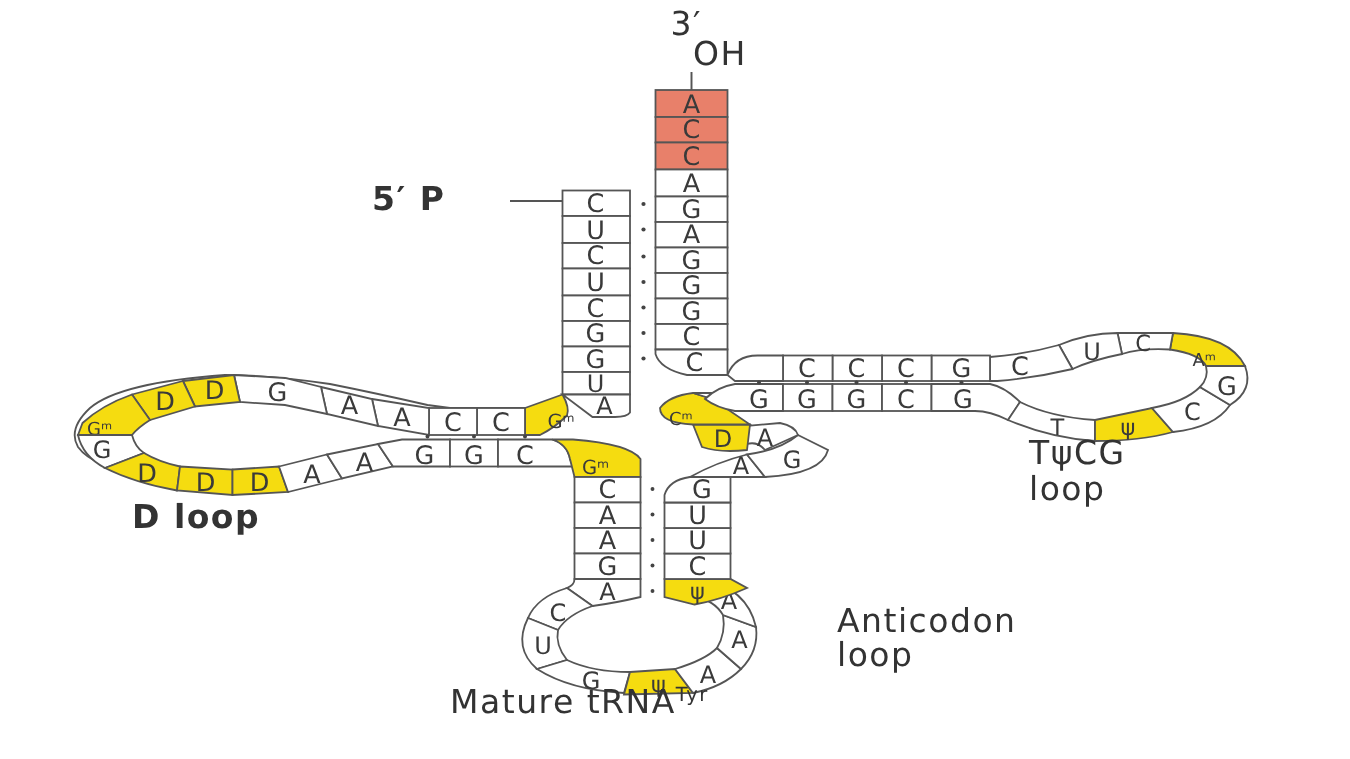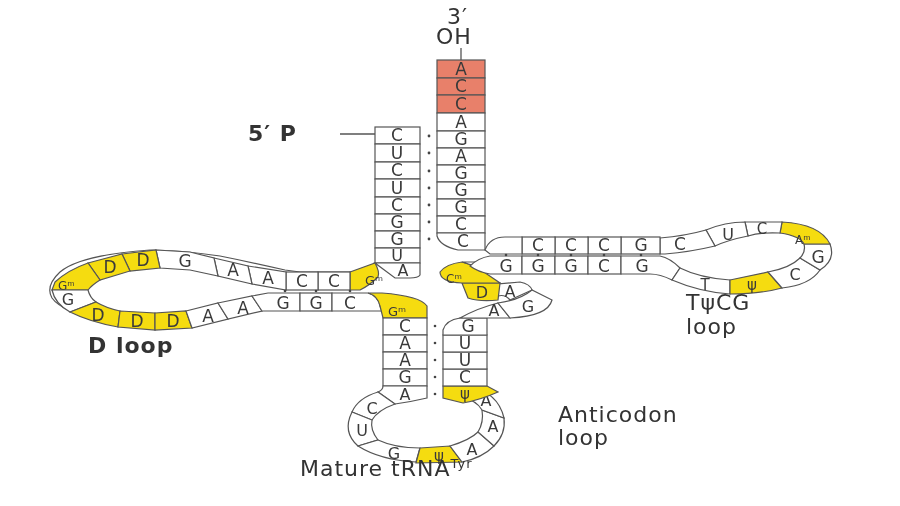--- a/index.html
+++ b/index.html
@@ -289,21 +289,21 @@
   <g fill="#444">
     <circle cx="506" cy="255" r="1.3"></circle>
       <circle cx="538" cy="255" r="1.3"></circle>
       <circle cx="571" cy="255" r="1.3"></circle>
     <circle cx="604" cy="255" r="1.3"></circle>
       <circle cx="641" cy="255" r="1.3"></circle>
   </g>
 </svg>
 
 <div class="lbl big" style="left:447px; top:4px;">3′</div>
-<div class="lbl big" style="left:436px; top:24px;">OH</div>
+<div class="lbl big" style="left:462px; top:24px;">OH</div>
 <div class="lbl big" style="left:248px; top:121px;font-weight:bold;">5′ P</div>
 <div class="lbl big" style="left:88px; top:333px;font-weight:bold;">D loop</div>
 <div class="lbl big" style="left:686px; top:290px;">TψCG</div>
 <div class="lbl big" style="left:686px; top:314px;">loop</div>
 <div class="lbl big" style="left:558px; top:402px;">Anticodon</div>
 <div class="lbl big" style="left:558px; top:425px;">loop</div>
 <div class="lbl big" style="left:300px; top:456px;">
   <span>Mature tRNA</span><sup style="font-size:13px;">Tyr</sup>
 </div>
 

